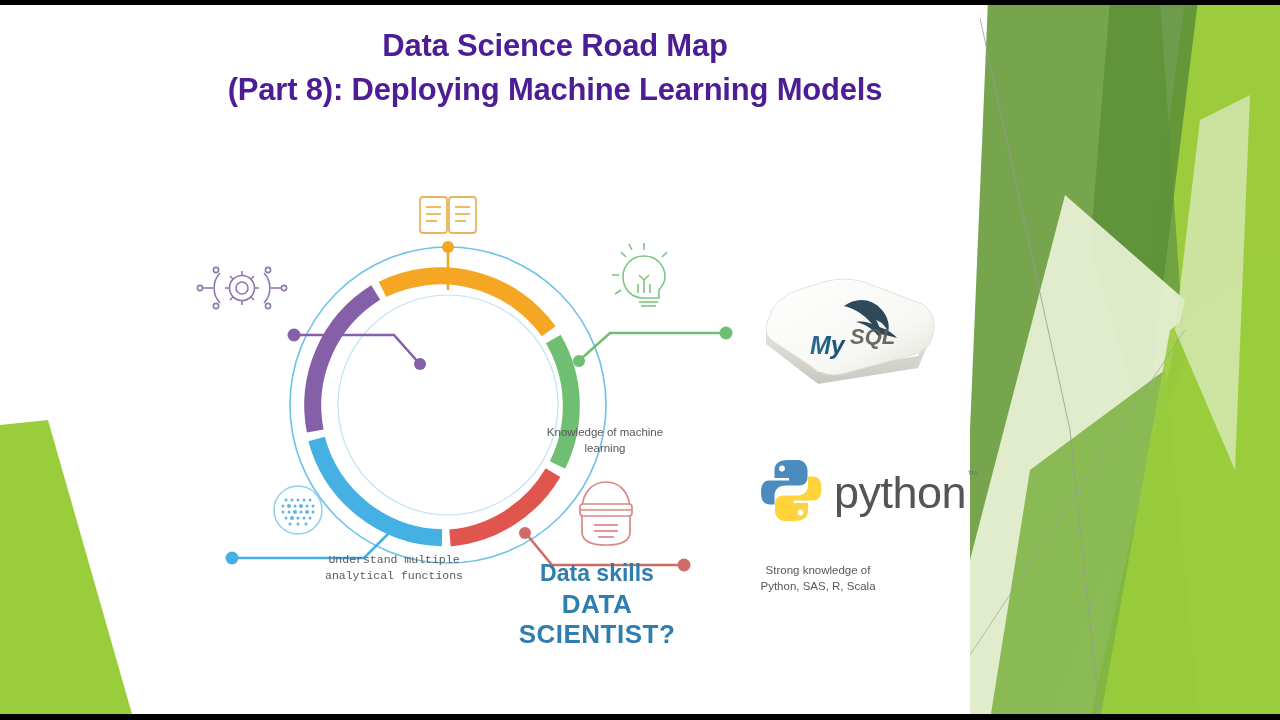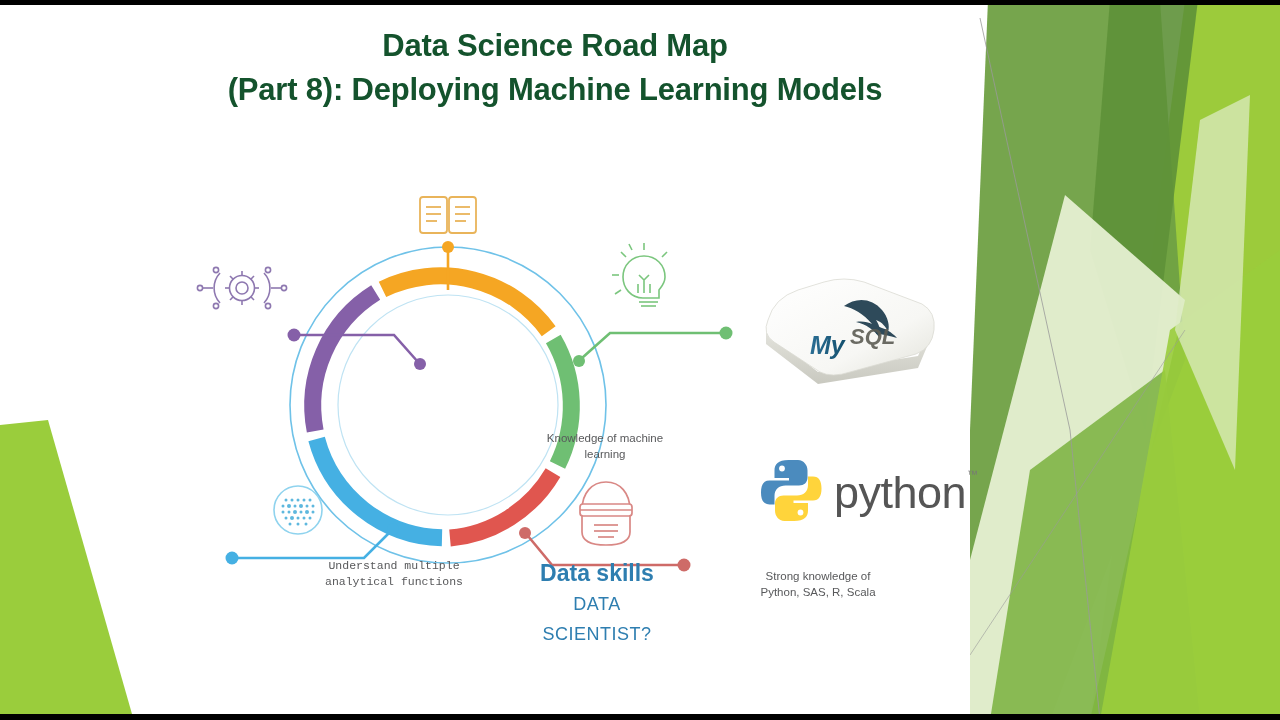--- a/index.html
+++ b/index.html
@@ -61,21 +61,21 @@
     top: 24px;
     width: 830px;
     text-align: center;
     z-index: 20;
   }
   .title-line {
     font-family: "Liberation Sans", sans-serif;
     font-weight: bold;
     font-size: 31px;
     line-height: 44px;
-    color: #14532d;
+    color: #4c1d95;
     letter-spacing: -0.2px;
     white-space: nowrap;
   }
 
   
   .infographic {
     position: absolute;
     left: 150px;
     top: 180px;
     width: 620px;
@@ -89,31 +89,30 @@
     left: 352px;
     top: 378px;
     width: 190px;
     text-align: center;
     z-index: 18;
     color: #2E7EB0;
     font-family: "Liberation Sans", sans-serif;
     pointer-events: none;
   }
   .ct-a { font-size: 23px; font-weight: bold; line-height: 31px; }
-  .ct-b { font-size: 18px; font-weight: normal; line-height: 30px; letter-spacing: 0.5px; }
+  .ct-b { font-size: 26px; font-weight: bold; line-height: 30px; letter-spacing: 0.5px; }
 
   .node-label {
     position: absolute;
     font-family: "Liberation Sans", sans-serif;
     font-size: 11.5px;
     line-height: 15.5px;
     color: #58595B;
     text-align: center;
     z-index: 18;
-    margin-top: 6px;
   }
   #lbl-ml   { left: 380px; top: 245px; width: 150px; }
   #lbl-ana  { left: 165px; top: 372px; width: 158px; font-family: Liberation Mono, monospace; }
   #lbl-py   { left: 598px; top: 383px; width: 140px; text-align: center; }
 
   
   .mysql-logo {
     position: absolute;
     left: 758px; top: 268px;
     width: 190px; height: 125px;

